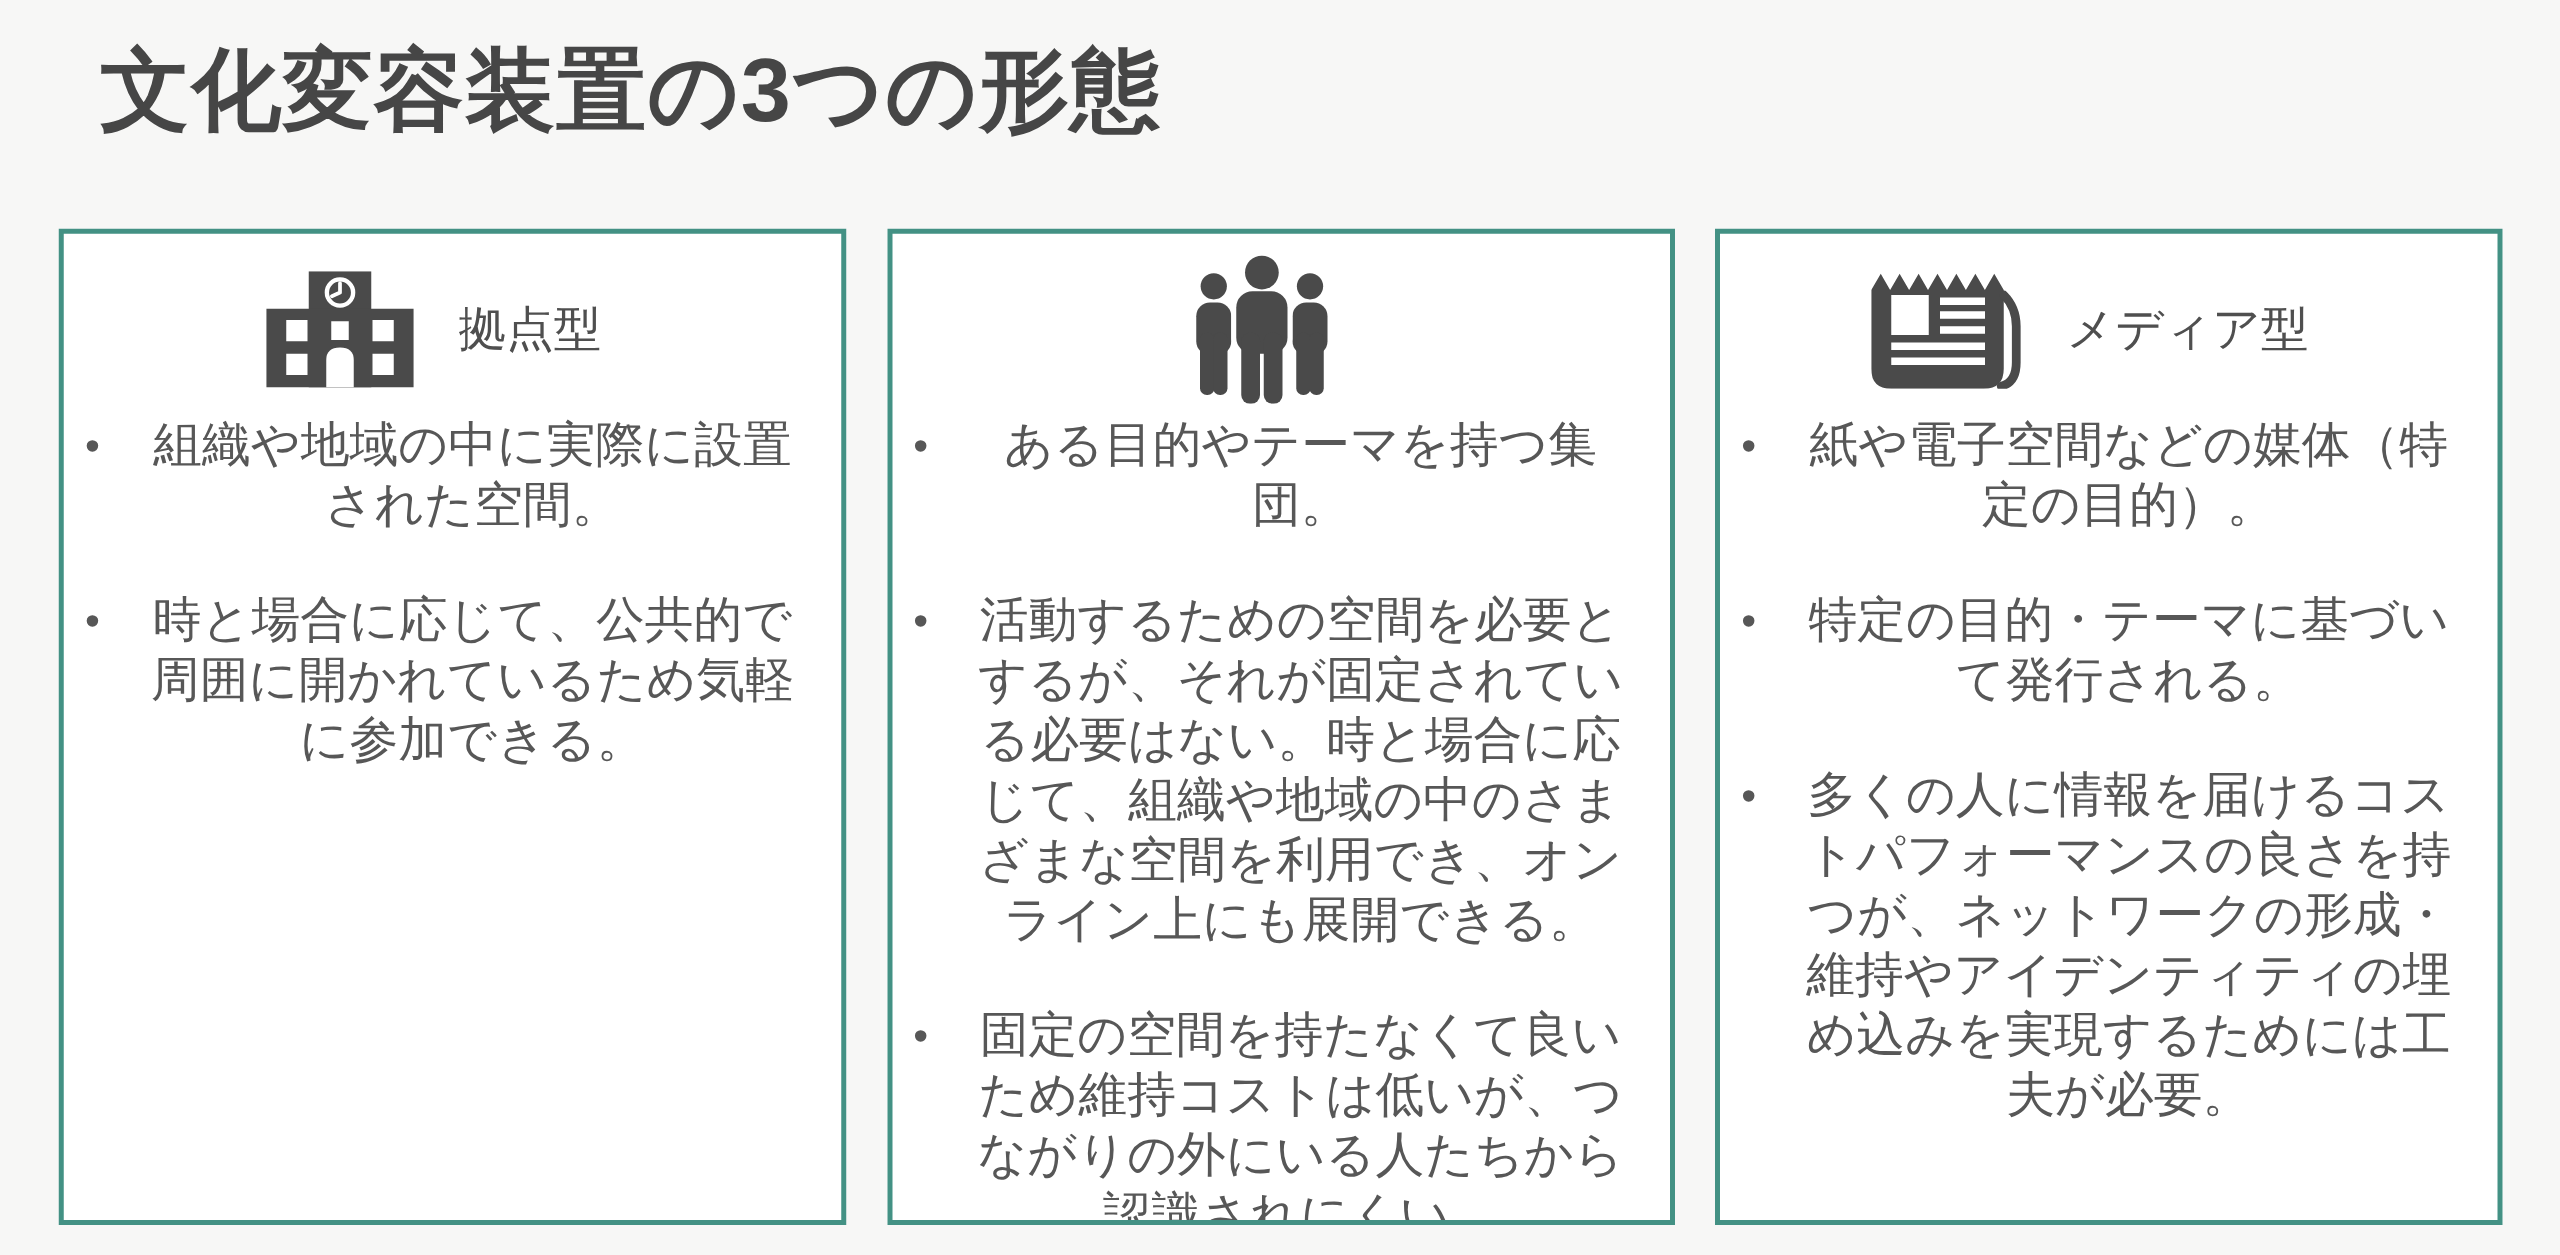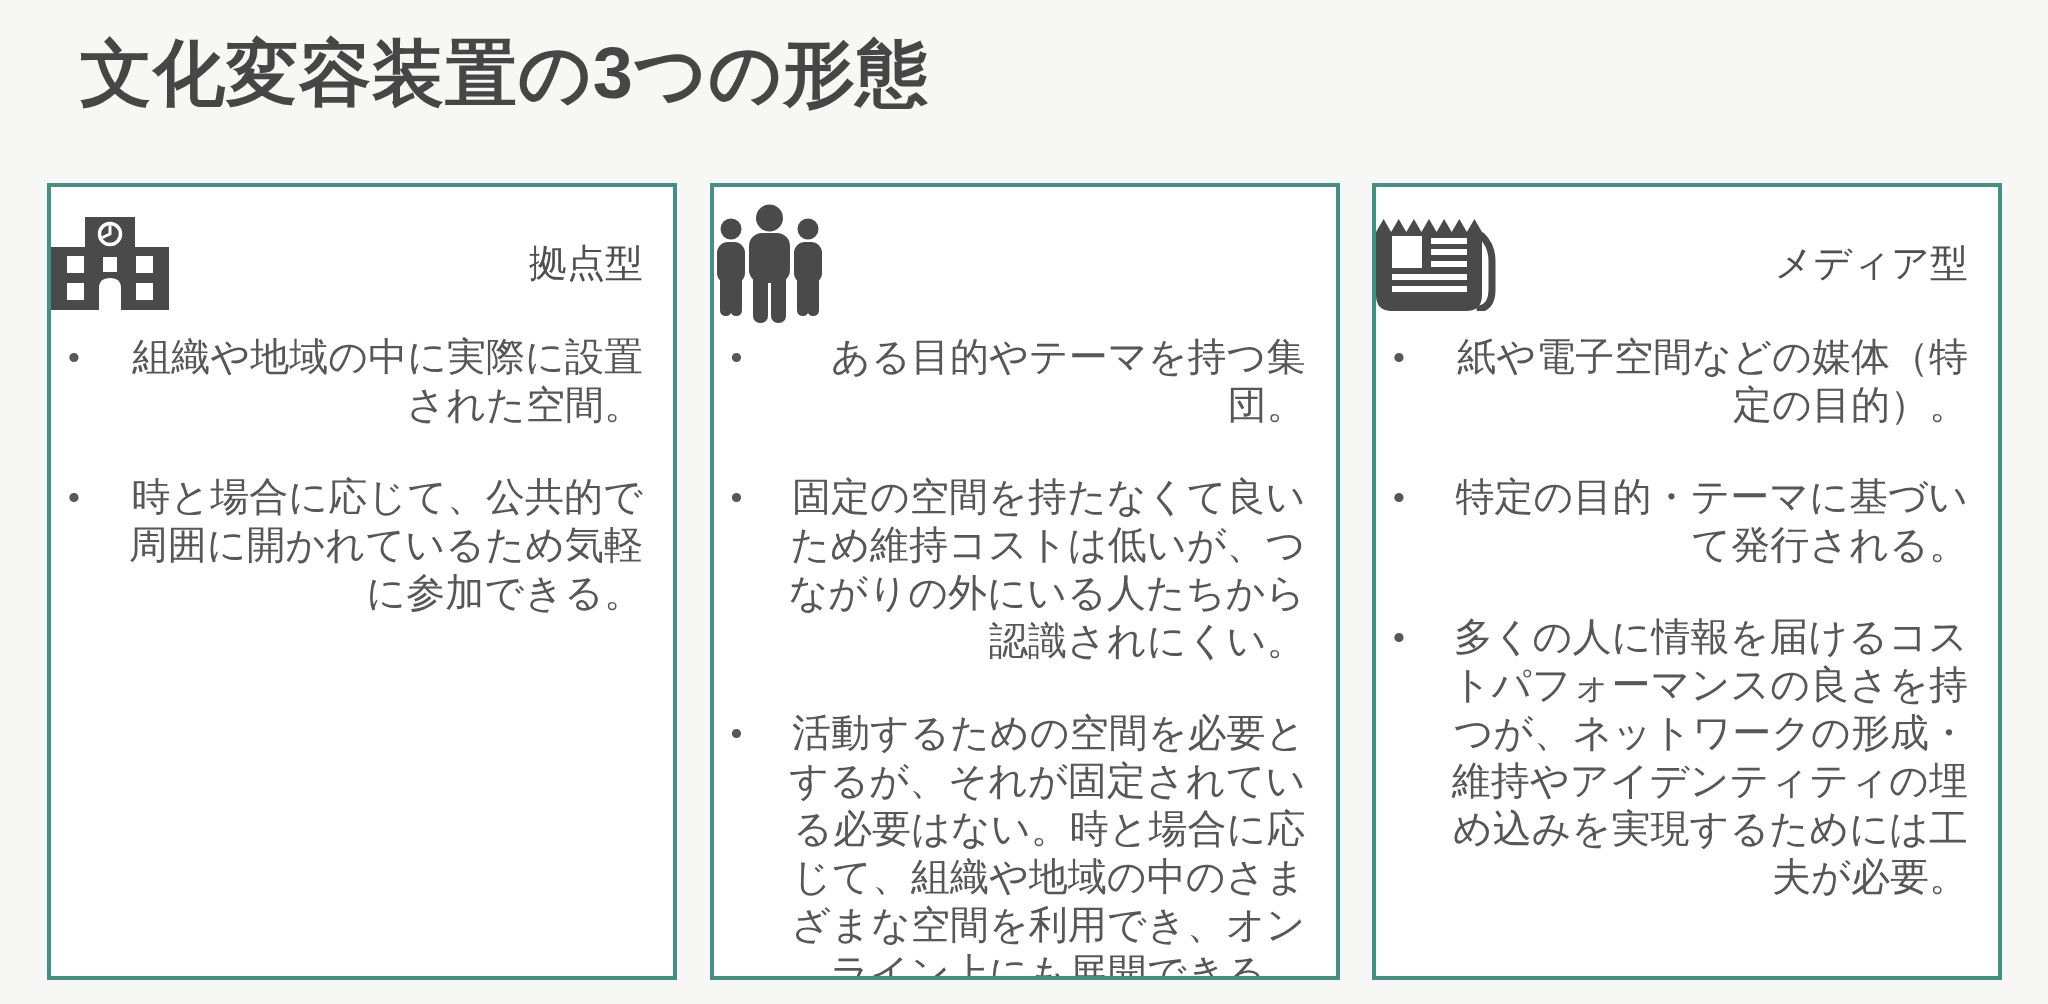--- a/index.html
+++ b/index.html
@@ -43,41 +43,41 @@
     width: 630px;
     height: 797px;
     background: #ffffff;
     border: 4px solid #439184;
     padding: 0 30px 0 0;
     overflow: hidden;
   }
   .card-header {
     display: flex;
     align-items: center;
-    justify-content: space-between;
+    justify-content: center;
     gap: 36px;
     height: 128px;
     margin-top: 12px;
   }
   .card-label {
     margin: 0;
     font-size: 38px;
     font-weight: 400;
     color: #4f4f4f;
     white-space: nowrap;
   }
   .icon { display: inline-flex; }
   .bullets {
     list-style: none;
     margin: 6px 0 0 0;
     padding: 0 0 0 62px;
     font-size: 39px;
     line-height: 48px;
     color: #575757;
-    text-align: right;
+    text-align: center;
   }
   .bullets li {
     position: relative;
     margin-bottom: 44px;
   }
   .bullets li::before {
     content: "\2022";
     position: absolute;
     left: -45px;
     top: 0;
@@ -146,22 +146,22 @@
               <circle cx="55.5" cy="14" r="13.5"></circle>
               <rect x="35" y="29" width="41" height="50" rx="13"></rect>
               <rect x="39" y="62" width="15" height="57" rx="7"></rect>
               <rect x="57" y="62" width="15" height="57" rx="7"></rect>
             </g>
           </svg>
         </span>
       </header>
       <ul class="bullets">
         <li>ある目的やテーマを持つ集団。</li>
+        <li>活動するための空間を必要とするが、それが固定されている必要はない。時と場合に応じて、組織や地域の中のさまざまな空間を利用でき、オンライン上にも展開できる。</li>
         <li>固定の空間を持たなくて良いため維持コストは低いが、つながりの外にいる人たちから認識されにくい。</li>
-        <li>活動するための空間を必要とするが、それが固定されている必要はない。時と場合に応じて、組織や地域の中のさまざまな空間を利用でき、オンライン上にも展開できる。</li>
       </ul>
     </section>
 
     <section class="card">
       <header class="card-header">
         <span class="icon">
           <svg width="120" height="95" viewBox="0 0 120 95" aria-hidden="true">
             <path fill="#4a4a4a" d="M0 16 L7.6 3 L15.1 16 L22.7 3 L30.3 16 L37.9 3 L45.4 16 L53 3 L60.6 16 L68.1 3 L75.7 16 L83.3 3 L90.9 16 L98.4 3 L106 16 L106 79 Q106 95 90 95 L16 95 Q0 95 0 79 Z"></path>
             <path d="M106 20 C113 27 116 35 116 45 L116 74 C116 85 112 91 104 93" stroke="#4a4a4a" stroke-width="7" fill="none" stroke-linecap="round"></path>
             <g fill="#ffffff">

